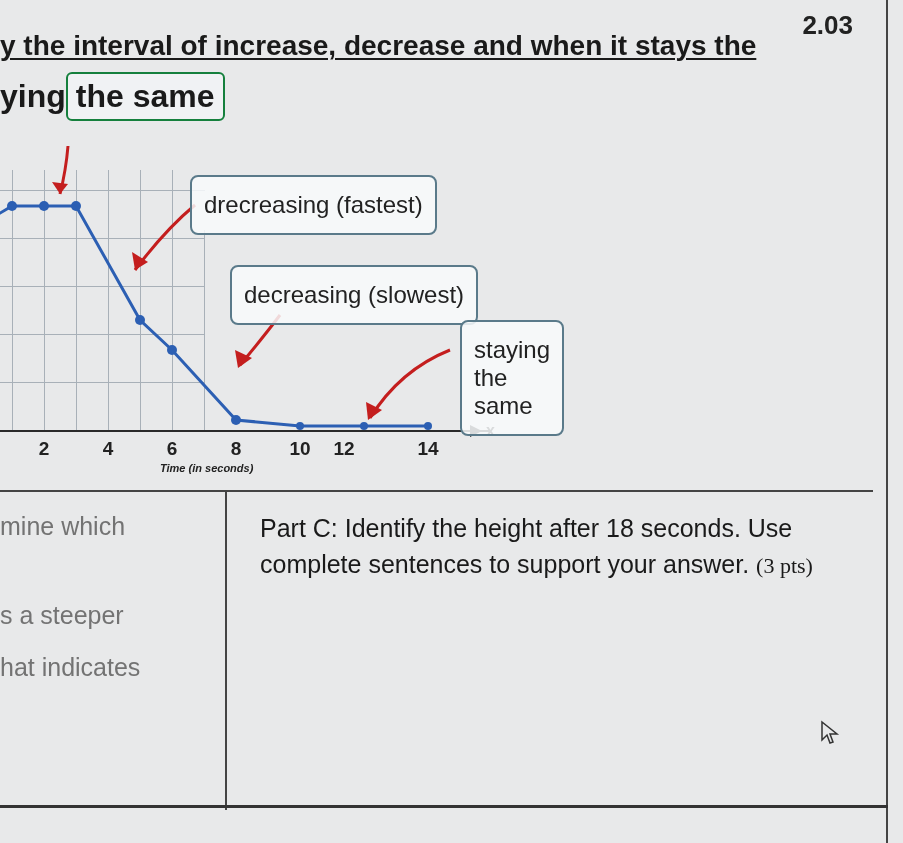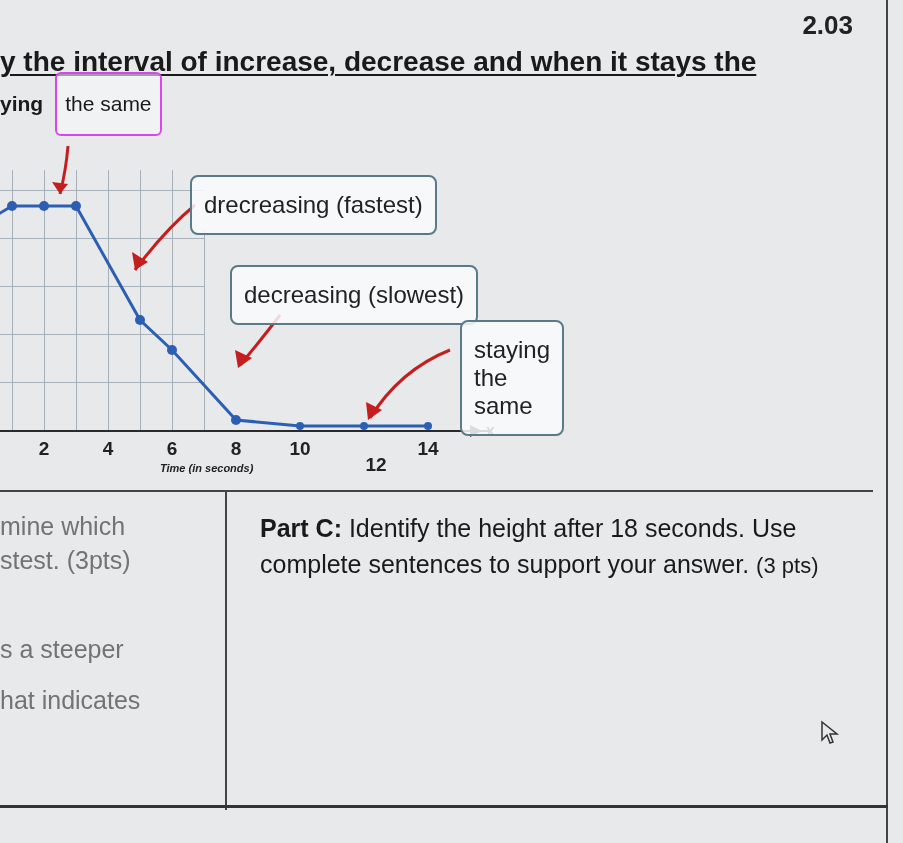--- a/index.html
+++ b/index.html
@@ -26,40 +26,39 @@
     position: absolute;
     top: 30px;
     left: 0;
     font-size: 28px;
     font-weight: 700;
     color: #1a1a1a;
     text-decoration: underline;
     text-decoration-thickness: 2px;
     text-underline-offset: 3px;
     white-space: nowrap;
-    margin-top: 16px;
   }
   .question-line2 {
     position: absolute;
     top: 72px;
     left: 0;
-    font-size: 21px;
+    font-size: 32px;
     font-weight: 700;
     color: #1a1a1a;
     white-space: nowrap;
     display: flex;
     align-items: baseline;
-    gap: 12px;
+    gap: 0;
   }
   .question-line2 .boxed {
-    border: 2px solid #d946ef;
+    border: 2px solid #15803d;
     background: rgba(245,248,250,0.6);
     border-radius: 6px;
-    padding: 18px 8px;
-    font-weight: 400;
+    padding: 4px 8px;
+    font-weight: 700;
   }
   .chart-region {
     position: absolute;
     top: 120px;
     left: 0;
     width: 520px;
     height: 360px;
   }
   
   .grid {
@@ -125,22 +124,22 @@
   .partc-area {
     position: absolute;
     left: 260px;
     right: 40px;
   }
   .partc-area .text {
     font-size: 25px;
     color: #1a1a1a;
     line-height: 1.45;
   }
-  .partc-area .text b { font-weight:700;text-align:center; }
-  .partc-area .pts { font-size:22px; }
+  .partc-area .text b { font-weight:400;text-align:center; }
+  .partc-area .pts { font-size:22px;font-family:Liberation Serif, serif; }
   .cursor-icon {
     position: absolute;
     width: 20px; height: 26px;
   }
   .right-border {
     position: absolute;
     top: 0; bottom: 0;
     right: 15px;
     width: 2px;
     background: #444;
@@ -185,21 +184,21 @@
 
     <div class="axis-x" style="top:260px;"></div>
     <div class="axis-arrow-x" style="top:255px; left:490px;"></div>
     <span class="x-label-text" style="top:252px; left:506px; font-size:16px;">x</span>
 
     <span class="tick" style="top:268px; left:64px;">2</span>
     <span class="tick" style="top:268px; left:128px;">4</span>
     <span class="tick" style="top:268px; left:192px;">6</span>
     <span class="tick" style="top:268px; left:256px;">8</span>
     <span class="tick" style="top:268px; left:320px;">10</span>
-    <span class="tick" style="top:268px; left:396px;margin-top:16px;">12</span>
+    <span class="tick" style="top:268px; left:364px;">12</span>
     <span class="tick" style="top:268px; left:448px;">14</span>
 
     <span class="xaxis-title" style="top:292px; left:180px;">Time (in seconds)</span>
 
     <svg class="plot" width="520" height="280">
 
       <polyline class="plot-line" points="0,55 32,36 64,36 96,36 160,150 192,180 256,250 320,256 384,256 448,256"></polyline>
 
       <circle class="plot-dot" cx="32" cy="36" r="5"></circle>
       <circle class="plot-dot" cx="64" cy="36" r="5"></circle>
@@ -228,21 +227,20 @@
   <div class="callout" style="top:55px; left:190px;">drecreasing (fastest)</div>
   <div class="callout" style="top:145px; left:230px;">decreasing (slowest)</div>
   <div class="callout" style="top:200px; left:460px;">staying the same</div>
 </div>
 
 <div class="divider-h" style="top:490px;"></div>
 <div class="divider-v" style="top:490px; left:225px; height:320px;"></div>
 
 <div class="partb-area" style="top:510px;">
   <div class="line">mine which</div>
-  <div class="line">stest. (3pts)</div>
   <div class="line" style="margin-top:55px;">s a steeper</div>
   <div class="line" style="margin-top:18px;">hat indicates</div>
 </div>
 
 <div class="partc-area" style="top:510px;">
   <div class="text">
     <b>Part C:</b><span> Identify the height after 18 seconds. Use complete sentences to support your answer. </span><span class="pts">(3 pts)</span>
   </div>
 </div>
 

